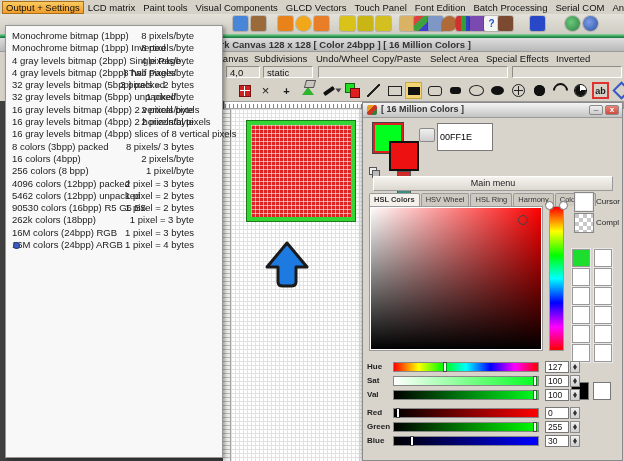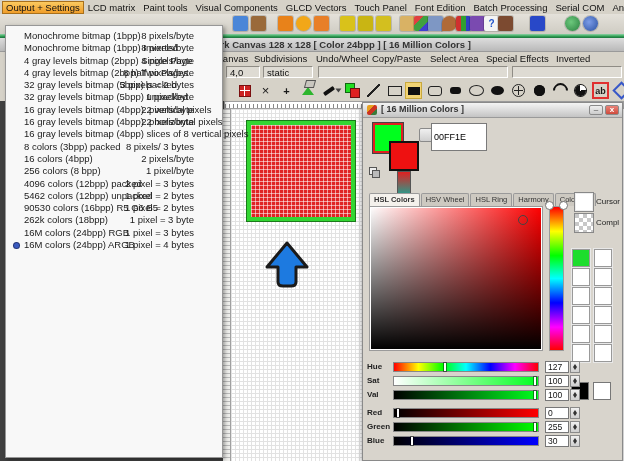--- a/index.html
+++ b/index.html
@@ -56,39 +56,39 @@
   .hruler{position:absolute;left:224px;top:101px;width:400px;height:8px;background:#fff;border:1px solid #a0a0a0;box-sizing:border-box;background-image:repeating-linear-gradient(to right,#888 0 1px,transparent 1px 4px);background-size:100% 4px;background-position:0 bottom;background-repeat:no-repeat;}
   .vruler{position:absolute;left:223px;top:109px;width:8px;height:352px;background:#efefec;border-right:1px solid #a0a0a0;box-sizing:border-box;background-image:repeating-linear-gradient(to bottom,#bbb 0 1px,transparent 1px 4px);}
   .canvas{position:absolute;left:231px;top:109px;width:393px;height:352px;background:#fff;
      background-image:repeating-linear-gradient(to right,#e2e2e2 0 1px,transparent 1px 4px),repeating-linear-gradient(to bottom,#e2e2e2 0 1px,transparent 1px 4px);}
   .redrect{position:absolute;left:247px;top:121px;width:100px;height:92px;border:4px solid #33d633;box-shadow:0 0 0 1px #1a7a1a;background:#e02424;
      background-image:repeating-linear-gradient(to right,rgba(255,255,255,.55) 0 1px,transparent 1px 4px),repeating-linear-gradient(to bottom,rgba(255,255,255,.55) 0 1px,transparent 1px 4px);}
   .arrow{position:absolute;left:264px;top:240px;}
   
   .dropdown{position:absolute;left:5px;top:25px;width:218px;height:433px;background:#f8f8f8;border:1px solid #979797;box-shadow:2px 2px 4px rgba(0,0,0,.35);box-sizing:border-box;padding-top:4px;z-index:60;}
   .mrow{position:relative;height:12.3px;line-height:12.3px;white-space:nowrap;cursor:default;}
-  .mrow .ml{margin-left:18px;color:#1a1a1a;}
+  .mrow .ml{margin-left:6px;color:#1a1a1a;}
   .mrow .mv{position:absolute;right:28px;color:#1a1a1a;}
   .mrow .dot{position:absolute;left:8px;top:3.5px;width:5px;height:5px;border-radius:50%;background:#3a5bbf;box-shadow:0 0 0 1px #24367a;}
   
   .cpanel{position:absolute;left:362px;top:102px;width:261px;height:359px;background:#d8d4cc;border:1px solid #8a8a8a;box-sizing:border-box;z-index:50;box-shadow:-1px 2px 4px rgba(0,0,0,.3);}
   .ptitle{position:absolute;left:0;top:0;width:100%;height:14px;background:linear-gradient(#f4f4f4,#c4c4c4);border-bottom:1px solid #9a9a9a;}
   .ptitle .picon{position:absolute;left:4px;top:2px;width:10px;height:10px;background:linear-gradient(135deg,#e8a020 40%,#cc3322 40% 70%,#3a7a3a 70%);border-radius:2px;}
   .ptitle .ptext{position:absolute;left:18px;top:1px;font-weight:bold;color:#333;font-size:9px;}
   .pbtn{position:absolute;top:2px;width:14px;height:10px;border:1px solid #8a8a8a;border-radius:2px;font-size:8px;line-height:8px;text-align:center;box-sizing:border-box;}
   .pbtn.min{right:19px;background:linear-gradient(#efefef,#cccccc);color:#444;}
   .pbtn.close{right:3px;background:linear-gradient(#ea8378,#cf4a3c);color:#fff;font-weight:bold;}
   .swatch-fg{position:absolute;left:10px;top:20px;width:26px;height:26px;background:#00FF1E;border:2px solid #e02020;box-shadow:0 0 0 1px #444;}
   .swatch-bg2{position:absolute;left:26px;top:38px;width:26px;height:26px;background:#ee1111;border:2px solid #111;}
   .swapicon{position:absolute;left:6px;top:64px;width:11px;height:11px;}
   .swapicon::before{content:"";position:absolute;left:0;top:0;width:6px;height:6px;border:1px solid #555;background:#eee;}
   .swapicon::after{content:"";position:absolute;right:0;bottom:0;width:6px;height:6px;border:1px solid #555;background:#bbb;}
   .minigrad{position:absolute;left:34px;top:68px;width:12px;height:22px;background:linear-gradient(#e02020,#2a9a8a);border:1px solid #555;}
   .linkbtn{position:absolute;left:56px;top:25px;width:14px;height:12px;background:linear-gradient(#f0f0f0,#cfcfcf);border:1px solid #8a8a8a;border-radius:2px;font-size:7px;text-align:center;line-height:11px;color:#666;}
-  .hexfld{position:absolute;left:68px;top:20px;width:56px;height:28px;border:1px solid #7a7a7a;background:#fff;font-family:"Liberation Sans",sans-serif;font-size:9px;padding:12px 2px;box-sizing:border-box;}
+  .hexfld{position:absolute;left:74px;top:20px;width:56px;height:28px;border:1px solid #7a7a7a;background:#fff;font-family:"Liberation Sans",sans-serif;font-size:9px;padding:12px 2px;box-sizing:border-box;}
   .mainmenu{position:absolute;left:10px;top:73px;width:238px;height:13px;background:linear-gradient(#f6f4f0,#dcd8d0);border:1px solid #999;border-top-color:#fff;border-left-color:#fff;text-align:center;line-height:12px;font-size:9px;color:#222;cursor:default;}
   .tabs{position:absolute;left:6px;top:90px;height:13px;display:flex;}
   .tab{font-size:7.5px;line-height:12px;padding:0 4px;border:1px solid #9a9a9a;border-bottom:none;border-radius:2px 2px 0 0;background:#cdc9c1;color:#333;margin-right:1px;cursor:default;white-space:nowrap;}
   .tab.active{background:#f4f1ec;font-weight:bold;}
   .svsquare{position:absolute;left:6px;top:103px;width:172px;height:143px;border:1px solid #9a9a9a;box-shadow:inset 0 0 0 1px #fff;
      background:linear-gradient(to bottom,rgba(0,0,0,0),#000),linear-gradient(to right,#fff,#f00);}
   .svcursor{position:absolute;left:148px;top:8px;width:8px;height:8px;border:1.5px solid #444;border-radius:50%;}
   .huebar{position:absolute;left:186px;top:103px;width:13px;height:143px;border:1px solid #9a9a9a;
      background:linear-gradient(to bottom,#f00,#ff0 17%,#0f0 34%,#0ff 50%,#00f 67%,#f0f 84%,#f00);}
   .huemark{position:absolute;top:98px;width:7px;height:7px;border:1px solid #777;border-radius:50%;background:#fff;}
@@ -267,20 +267,21 @@
       <div class="pbtn close">x</div>
     </div>
 
     <div class="swatch-fg"></div>
     <div class="swatch-bg2"></div>
     <div class="swapicon"></div>
     <div class="minigrad"></div>
     <div class="linkbtn"></div>
     <input class="hexfld" value="00FF1E" style="">
 
+    <div class="mainmenu">Main menu</div>
 
     <div class="tabs">
       <div class="tab active">HSL Colors</div>
       <div class="tab">HSV Wheel</div>
       <div class="tab">HSL Ring</div>
       <div class="tab">Harmony</div>
       <div class="tab">Colorlists</div>
     </div>
 
     <div class="svsquare">

